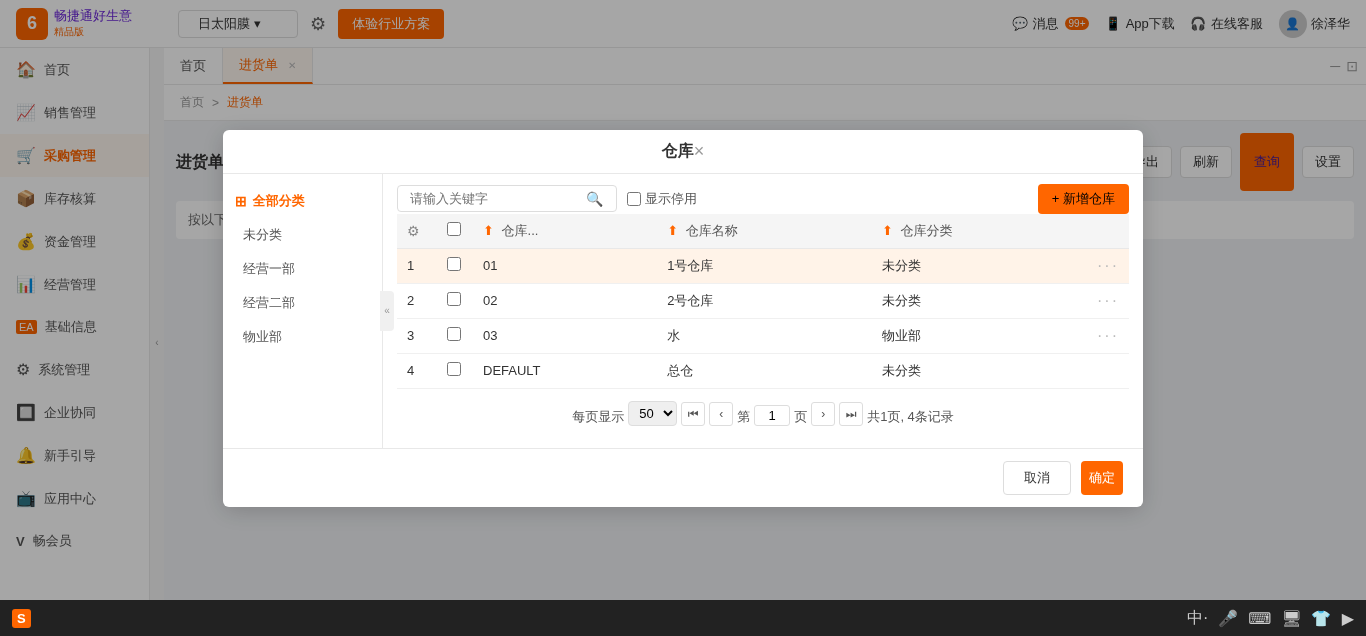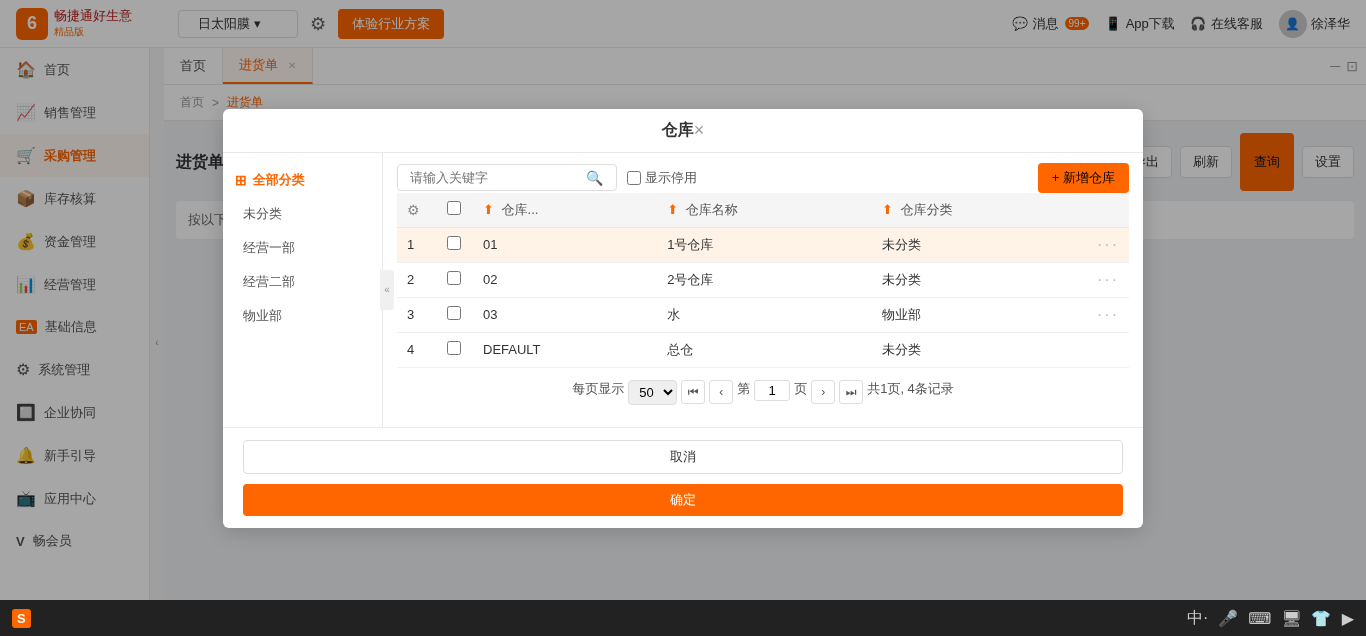--- a/index.html
+++ b/index.html
@@ -21,21 +21,21 @@
       gap: 6px;
       width: 150px;
     }
     .logo-icon {
       width: 32px; height: 32px;
       background: #f60;
       border-radius: 6px;
       display: flex; align-items: center; justify-content: center;
       color: #fff; font-size: 18px; font-weight: bold;
     }
-    .logo-text { font-size: 13px; color: #b91c1c; line-height: 1.3; }
+    .logo-text { font-size: 13px; color: #6d28d9; line-height: 1.3; }
     .logo-sub { font-size: 10px; color: #f60; }
     .store-selector {
       display: flex; align-items: center; gap: 4px;
       padding: 4px 19px; border: 1px solid #ddd; border-radius: 4px;
       cursor: pointer; font-size: 13px; color: #333; min-width: 120px;
     }
     .topbar-gear { color: #666; font-size: 18px; cursor: pointer; }
     .trial-btn {
       background: #f60; color: #fff; border: none; border-radius: 4px;
       padding: 6px 14px; font-size: 13px; cursor: pointer;
@@ -72,21 +72,21 @@
     .breadcrumb-bar {
       height: 36px; background: #fff; display: flex; align-items: center;
       padding: 0 16px; gap: 8px; font-size: 12px; color: #999;
       border-bottom: 1px solid #e8e8e8;
     }
     .breadcrumb-bar .current { color: #f60; }
     .page-content { padding: 12px; }
     .page-header { display: flex; align-items: center; justify-content: space-between; margin-bottom: 10px; }
     .page-title { font-size: 16px; font-weight: bold; color: #333; }
     .page-actions { display: flex; gap: 8px; align-items: center; }
-    .btn-primary { background: #f60; color: #0f172a; border: none; border-radius: 4px; padding: 20px 14px; font-size: 13px; cursor: pointer; }
+    .btn-primary { background: #f60; color: #4c1d95; border: none; border-radius: 4px; padding: 20px 14px; font-size: 13px; cursor: pointer; }
     .btn-default { background: #fff; color: #333; border: 1px solid #ddd; border-radius: 4px; padding: 6px 12px; font-size: 13px; cursor: pointer; }
     .filter-bar { background: #fff; padding: 10px 12px; border-radius: 4px; margin-bottom: 10px; font-size: 13px; color: #666; }
 
     
     .overlay {
       position: fixed; top: 0; left: 0; right: 0; bottom: 0;
       background: rgba(0,0,0,0.35); z-index: 100;
       display: flex; align-items: center; justify-content: center;
     }
 
@@ -149,40 +149,40 @@
     .data-table td {
       padding: 8px 10px; border-bottom: 1px solid #f0f0f0; color: #333;
     }
     .data-table tr.selected td { background: #fff3e8; }
     .th-gear { font-size: 14px; color: #888; }
     .row-actions { color: #bbb; font-size: 16px; cursor: pointer; letter-spacing: 2px; }
     .checkbox { width: 14px; height: 14px; cursor: pointer; }
 
     
     .pagination {
-      display: flex; align-items: flex-start; justify-content: center;
+      display: flex; align-items: flex-end; justify-content: center;
       gap: 4px; padding: 12px 0; font-size: 13px; color: #555; margin-top: auto;
     }
     .page-size-select {
       border: 1px solid #ddd; border-radius: 4px; padding: 3px 6px; font-size: 13px; cursor: pointer;
     }
     .page-btn {
       width: 24px; height: 24px; border: 1px solid #ddd; border-radius: 3px;
       display: flex; align-items: center; justify-content: center; cursor: pointer;
       background: #fff; color: #555; font-size: 12px;
     }
     .page-input {
       width: 36px; border: 1px solid #ddd; border-radius: 3px;
       padding: 2px 4px; text-align: center; font-size: 13px;
     }
 
     
     .modal-footer {
       border-top: 1px solid #e8e8e8; padding: 12px 20px;
-      display: flex; justify-content: flex-end; gap: 10px; flex-direction: column;
+      display: flex; justify-content: flex-end; gap: 10px;
     }
     .btn-cancel {
       background: #fff; color: #333; border: 1px solid #ddd;
       border-radius: 4px; padding: 7px 20px; font-size: 13px; cursor: pointer;
     }
     .btn-confirm {
       background: #f60; color: #fff; border: none;
       border-radius: 4px; padding: 7px 8px; font-size: 13px; cursor: pointer;
     }
 

